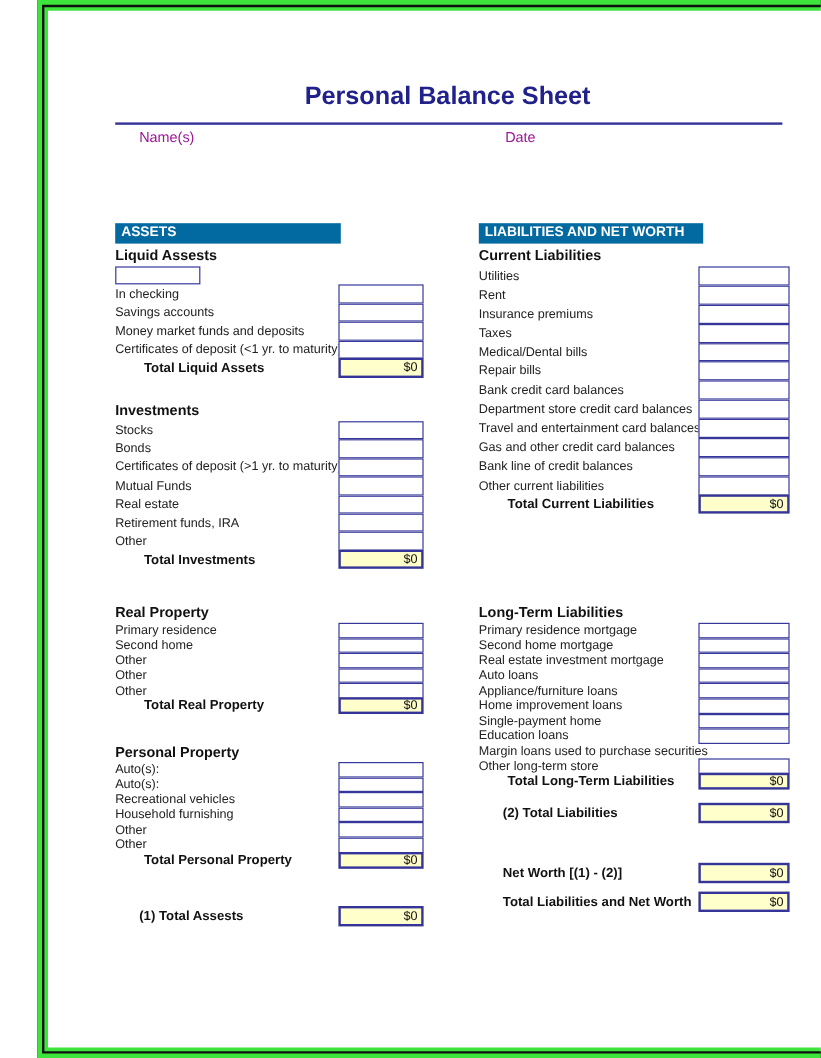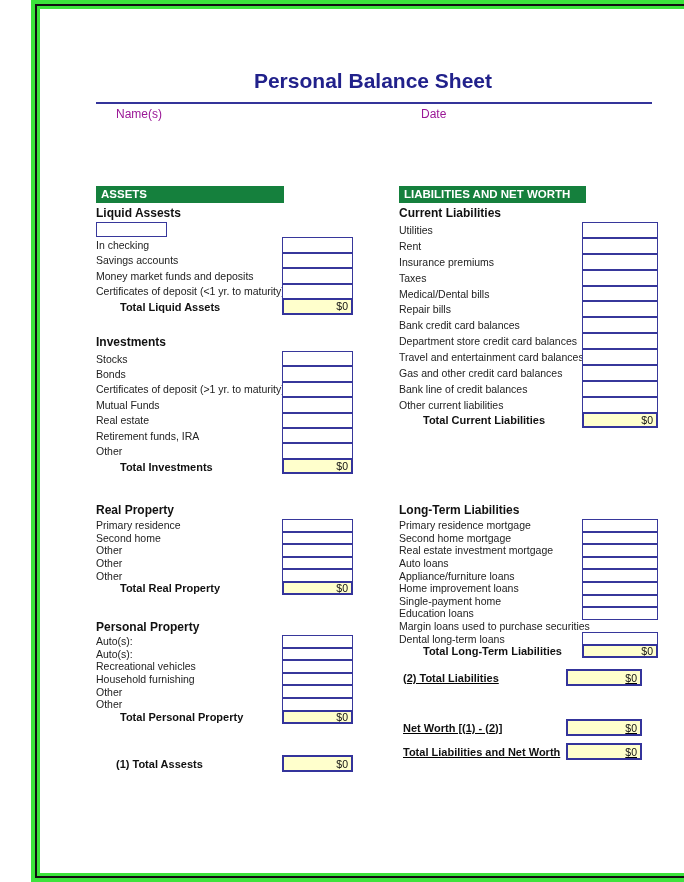--- a/index.html
+++ b/index.html
@@ -12,21 +12,21 @@
   .page-title{
     position:absolute;top:69px;left:64px;width:556px;text-align:center;
     font-size:21px;font-weight:bold;color:#21218B;letter-spacing:0;
   }
   .title-rule{position:absolute;top:102px;left:65px;width:556px;height:2px;background:#34349A;}
   .field-label{position:absolute;font-size:12px;font-weight:normal;color:#9A1796;}
   .name-label{top:107px;left:85px;}
   .date-label{top:107px;left:390px;}
 
   .bar{
-    position:absolute;height:17px;background:#15803d;color:#fff;
+    position:absolute;height:17px;background:#0369a1;color:#fff;
     font-size:11.5px;font-weight:bold;line-height:17px;padding-left:5px;
     box-sizing:border-box;
   }
   .bar-assets{top:186px;left:65px;width:188px;}
   .bar-liab{top:186px;left:368px;width:187px;}
 
   .sec{position:absolute;}
   .sec.left{left:65px;width:257px;}
   .sec.right{left:368px;width:259px;}
   .sec-title{font-size:12px;font-weight:bold;color:#111;height:16px;line-height:14px;}
@@ -49,21 +49,21 @@
   .tlbl{flex:1 1 0;min-width:0;font-size:11px;font-weight:bold;color:#111;
         padding-left:24px;display:flex;align-items:center;white-space:nowrap;box-sizing:border-box;}
   .cell.total{
     background:#FFFFCC;border:2px solid #34349B;margin-top:-1px;
     display:flex;align-items:center;justify-content:flex-end;
     font-size:10.5px;color:#111;padding-right:3px;
   }
 
   .standalone{position:absolute;display:flex;height:17px;align-items:stretch;}
   .standalone.left{left:65px;width:257px;}
-  .standalone.right{left:352px;width:259px;text-decoration:underline;}
+  .standalone.right{left:368px;width:259px;}
   .standalone .tlbl{padding-left:20px;}
   .standalone .cell.total{margin-top:0;}
 </style>
 </head>
 <body>
 
 <div class="frame">
 
   <div class="page-title">Personal Balance Sheet</div>
   <div class="title-rule"></div>
@@ -299,21 +299,21 @@
           <span class="cell joined"></span>
         </div>
         <div class="frow">
           <span class="lbl">Education loans</span>
           <span class="cell joined"></span>
         </div>
         <div class="frow">
           <span class="lbl">Margin loans used to purchase securities</span>
         </div>
         <div class="frow">
-          <span class="lbl">Dental long-term loans</span>
+          <span class="lbl">Other long-term store</span>
           <span class="cell"></span>
         </div>
       </div>
     <div class="trow">
       <span class="tlbl">Total Long-Term Liabilities</span>
       <span class="cell total">$0</span>
     </div>
   </div>
 
   <div class="standalone right" style="top:669px">

